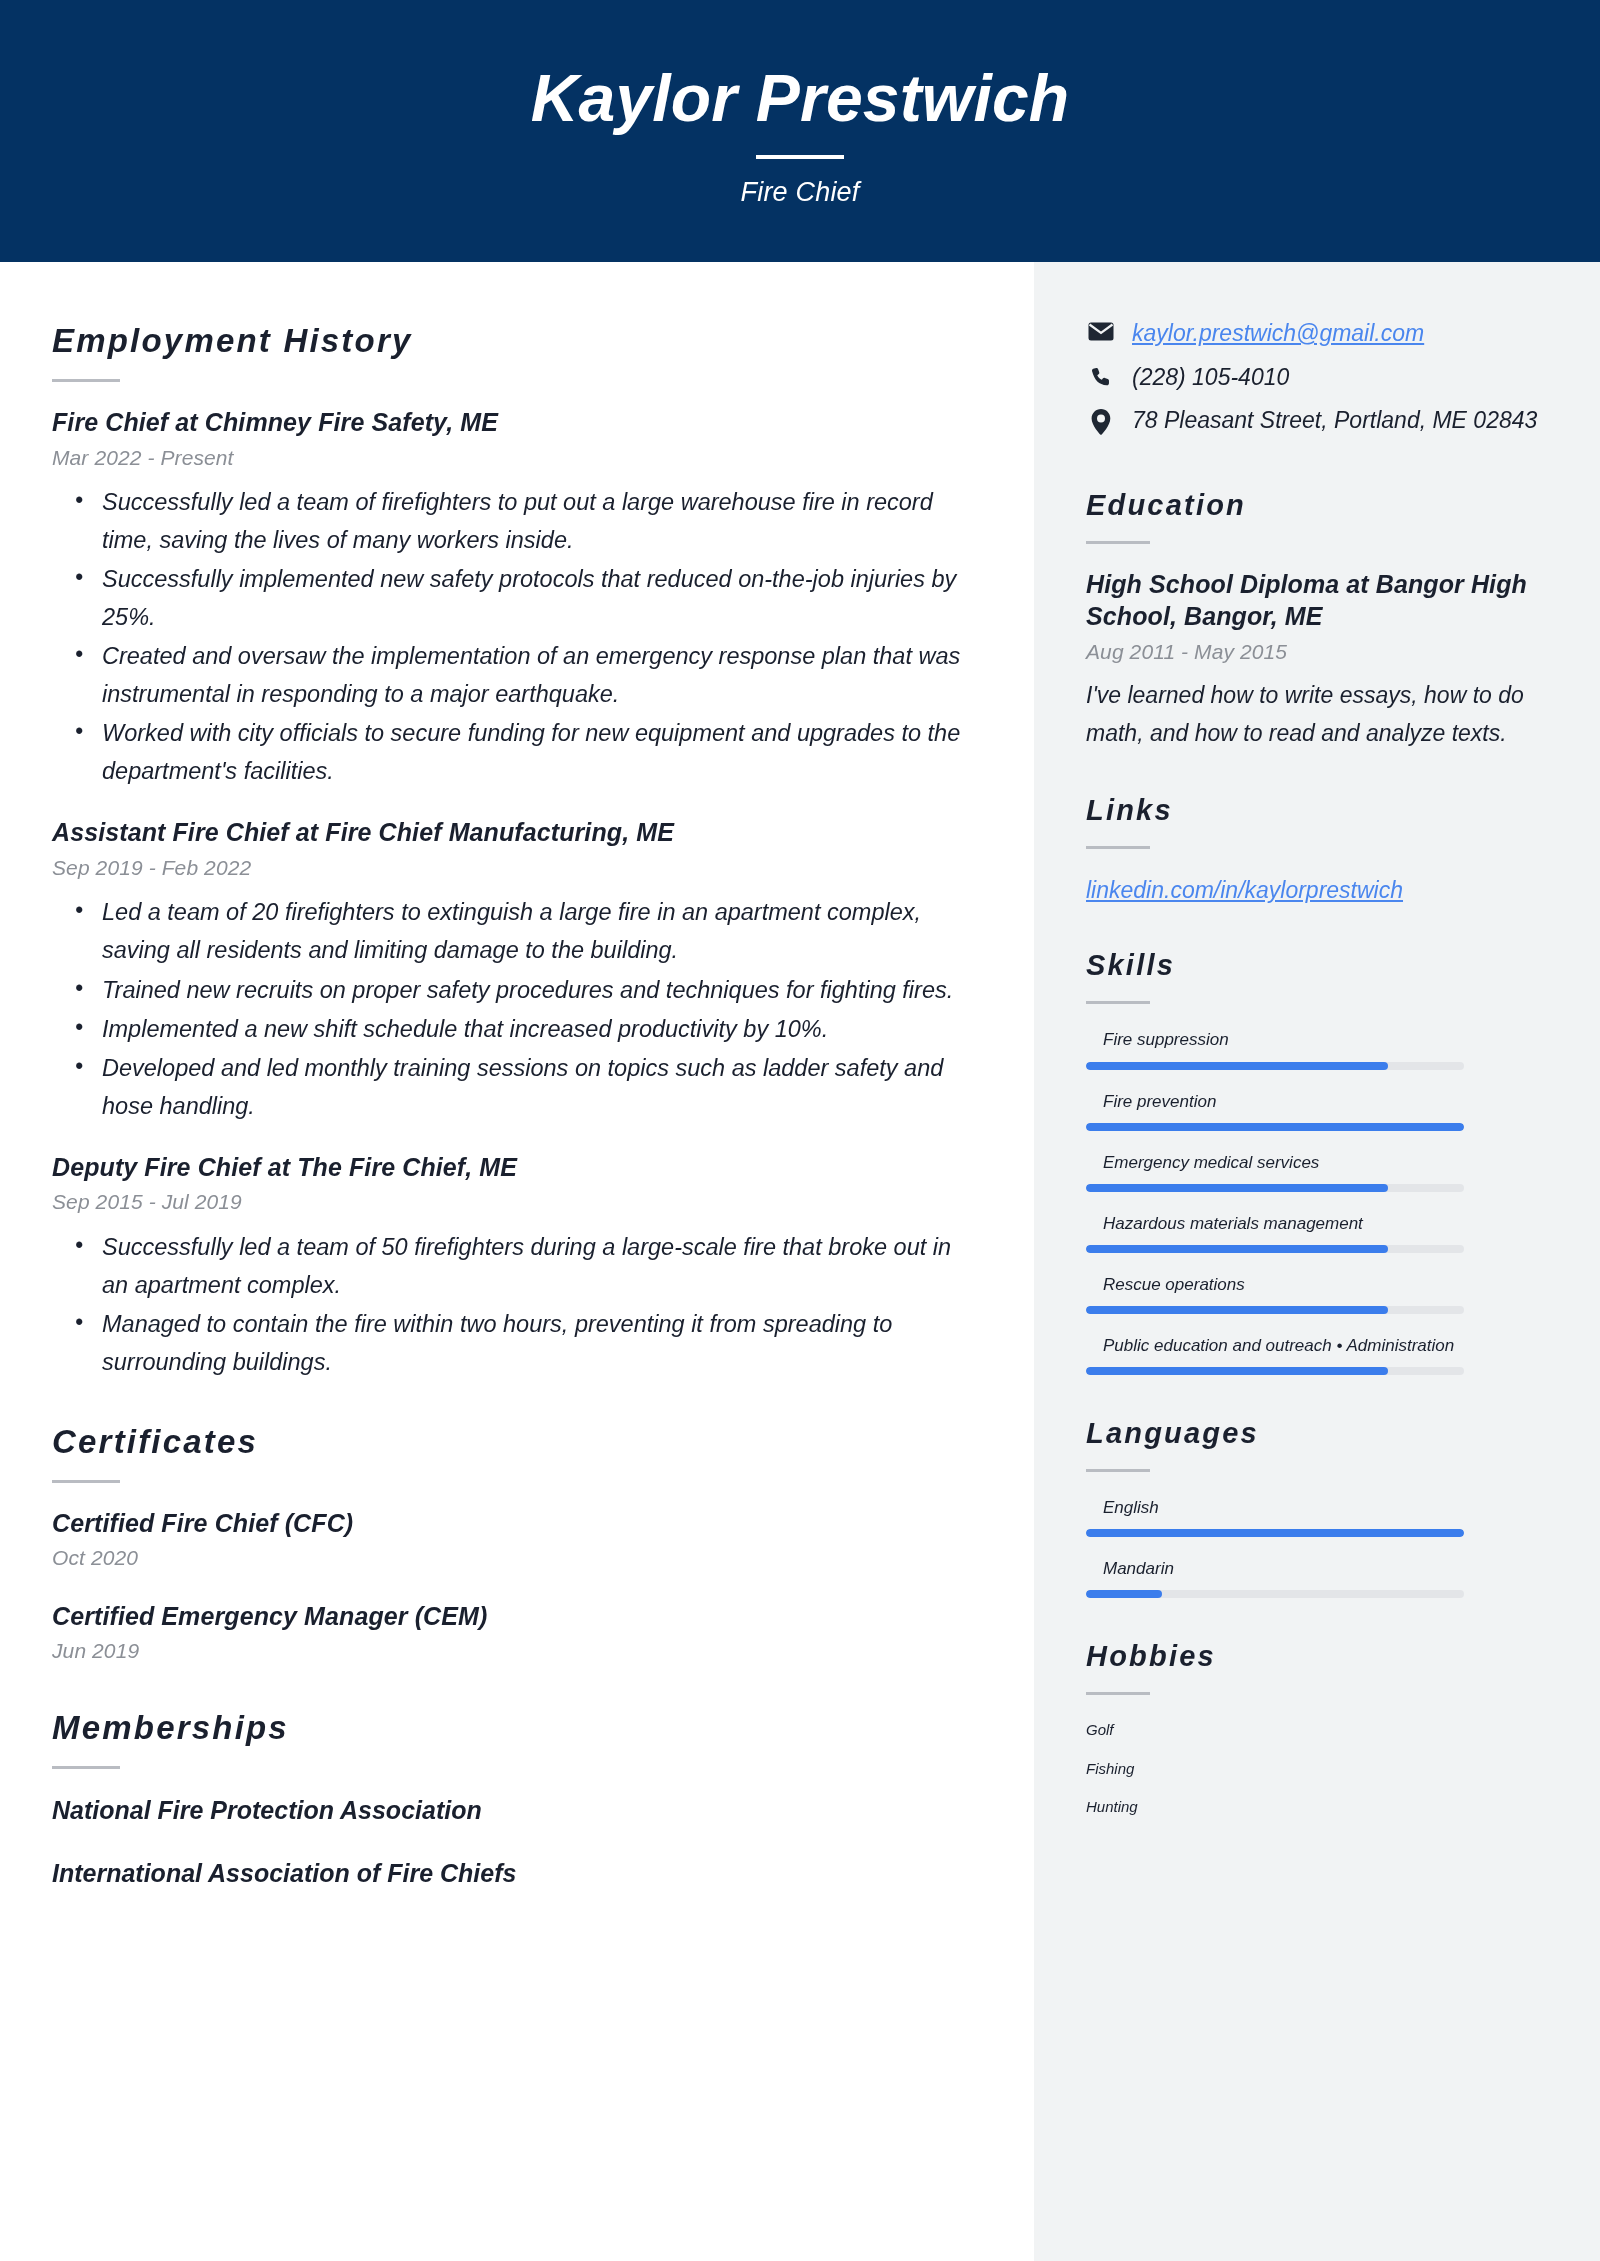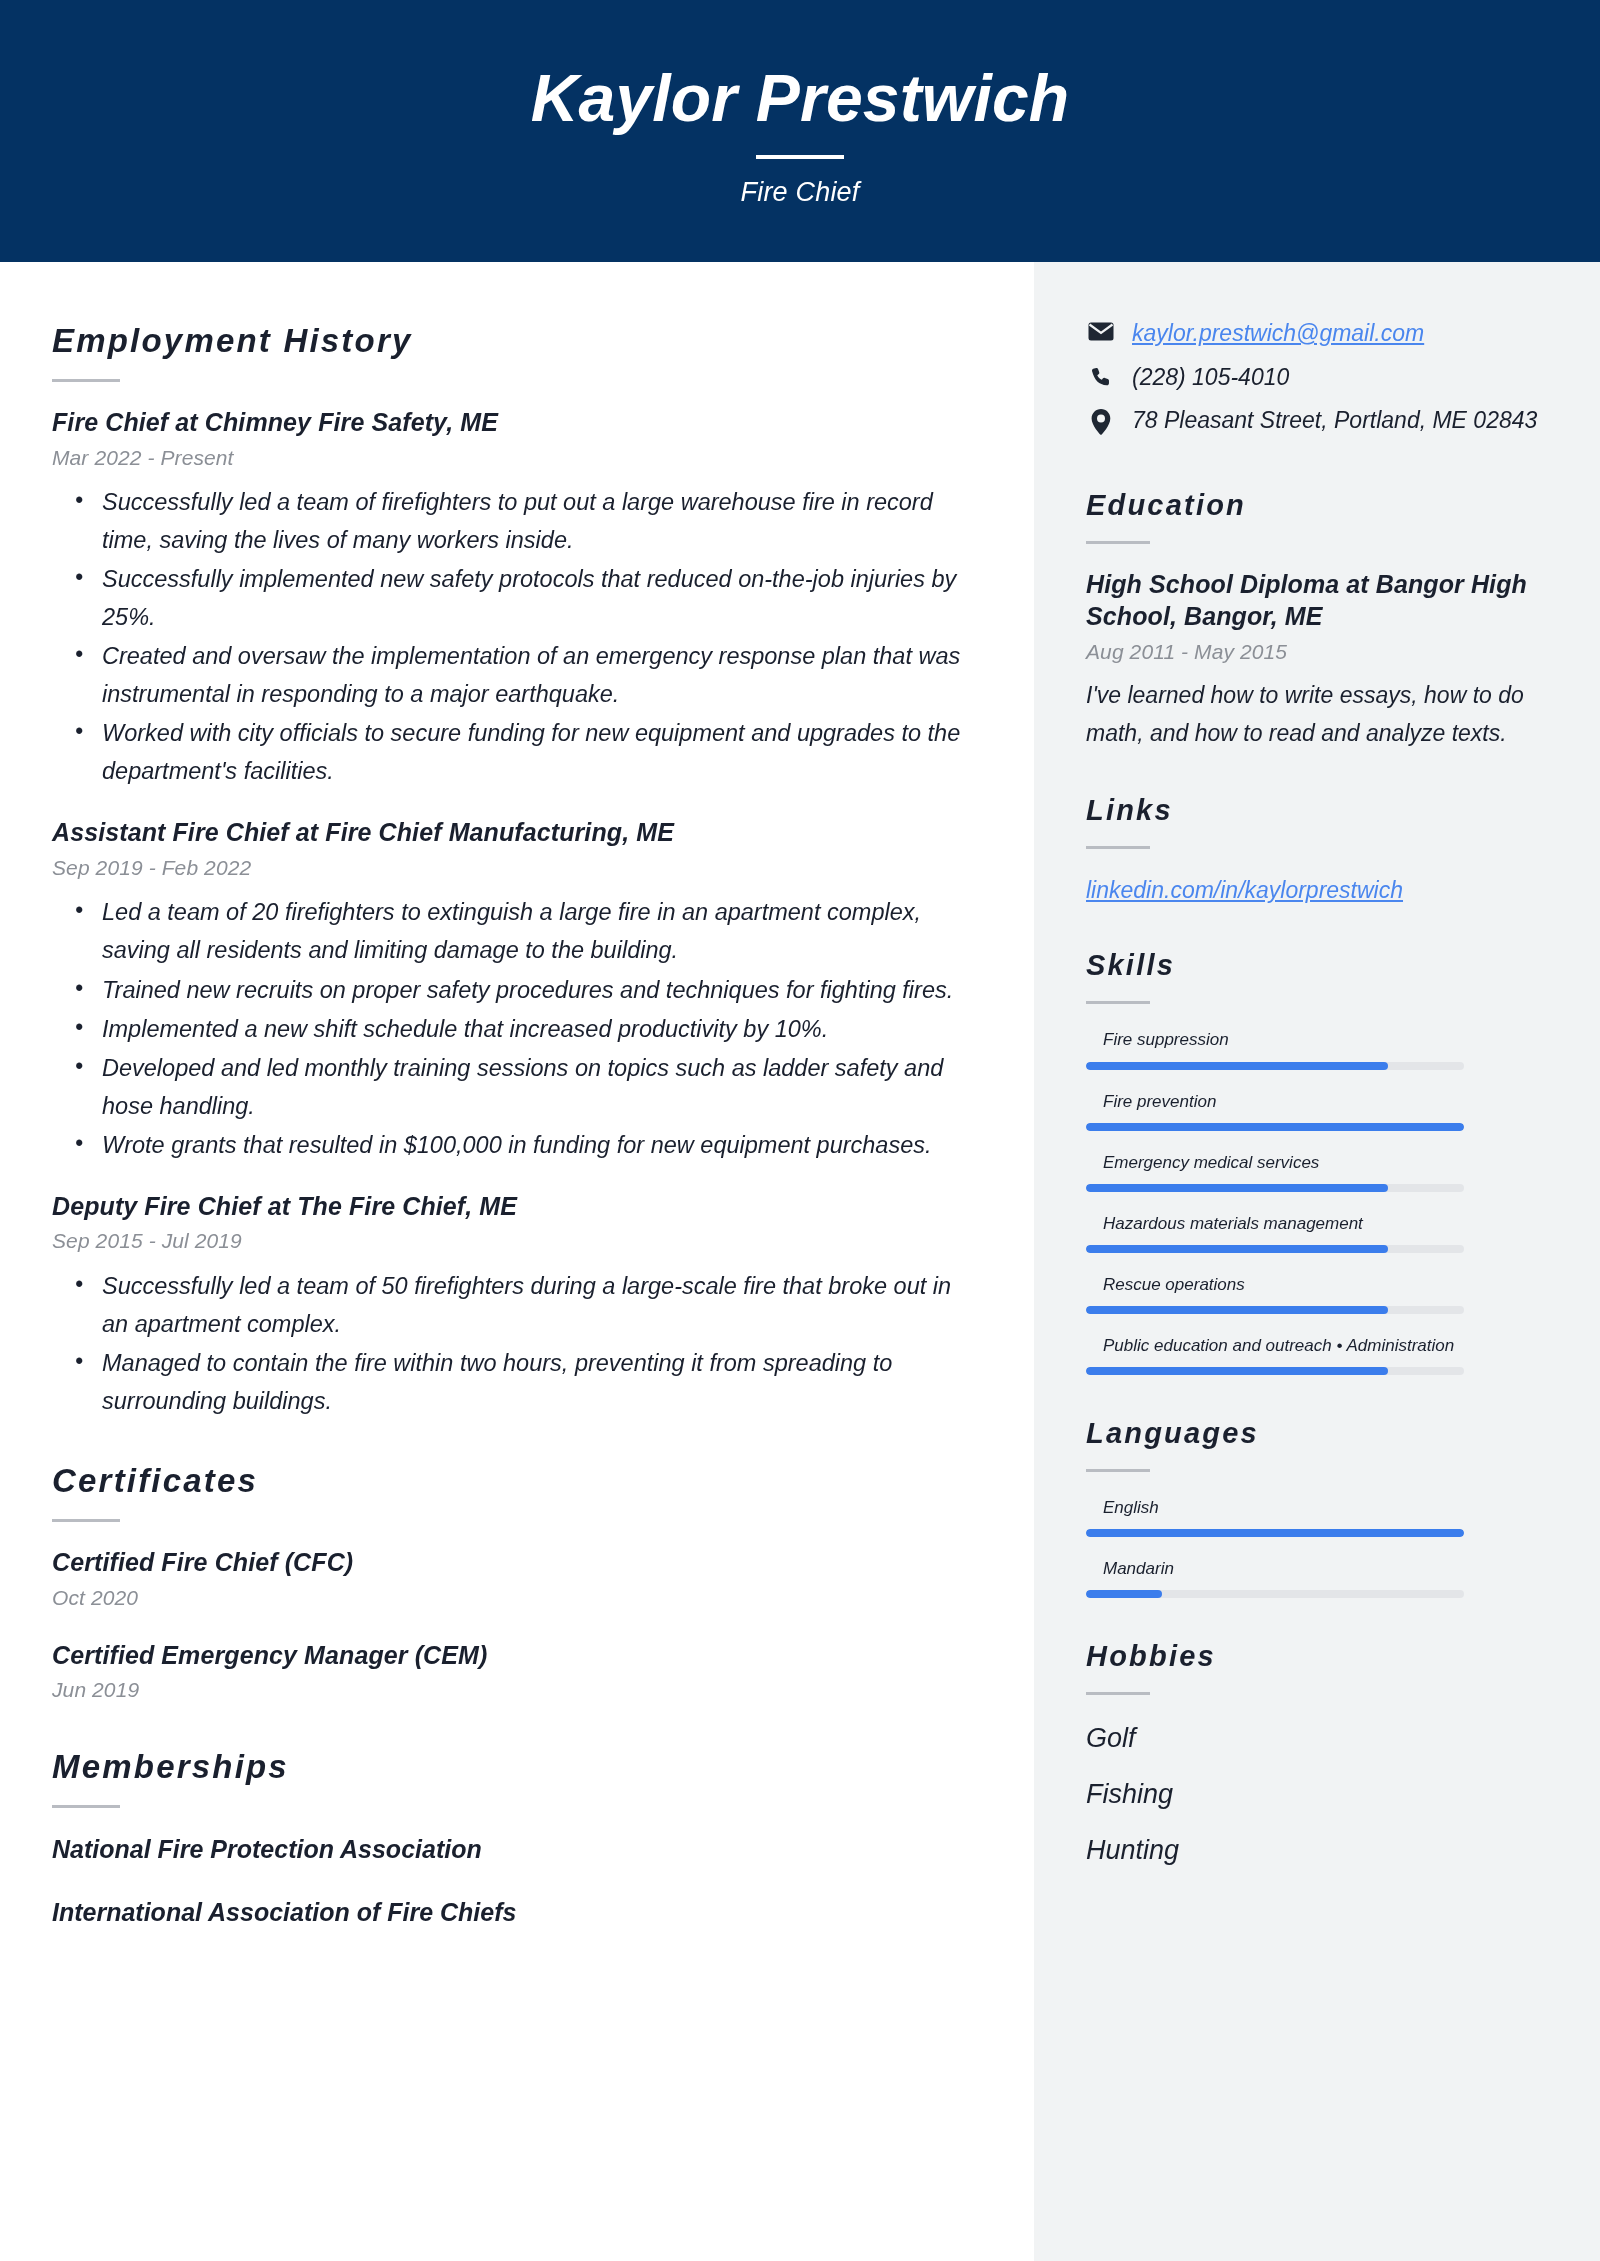--- a/index.html
+++ b/index.html
@@ -187,21 +187,21 @@
   }
   .bar-fill {
     height: 100%;
     background: #3b7dec;
     border-radius: 5px;
   }
 
   
   .hobby-item {
     color: #1a202e;
-    font-size: 27px;
+    font-size: 15px;
     line-height: 1.48;
     margin-bottom: 16px;
   }
 
   .membership-item {
     color: #1a202e;
     font-size: 25px;
     font-weight: bold;
     line-height: 1.4;
     margin-bottom: 28px;
@@ -237,21 +237,20 @@
               </ul>
             </div>
             <div class="entry">
               <div class="entry-title">Assistant Fire Chief at Fire Chief Manufacturing, ME</div>
               <div class="entry-date">Sep 2019 - Feb 2022</div>
               <ul class="bullets">
                 <li>Led a team of 20 firefighters to extinguish a large fire in an apartment complex, saving all residents and limiting damage to the building.</li>
                 <li>Trained new recruits on proper safety procedures and techniques for fighting fires.</li>
                 <li>Implemented a new shift schedule that increased productivity by 10%.</li>
                 <li>Developed and led monthly training sessions on topics such as ladder safety and hose handling.</li>
-                <li>Wrote grants that resulted in $100,000 in funding for new equipment purchases.</li>
               </ul>
             </div>
             <div class="entry">
               <div class="entry-title">Deputy Fire Chief at The Fire Chief, ME</div>
               <div class="entry-date">Sep 2015 - Jul 2019</div>
               <ul class="bullets">
                 <li>Successfully led a team of 50 firefighters during a large-scale fire that broke out in an apartment complex.</li>
                 <li>Managed to contain the fire within two hours, preventing it from spreading to surrounding buildings.</li>
               </ul>
             </div>

